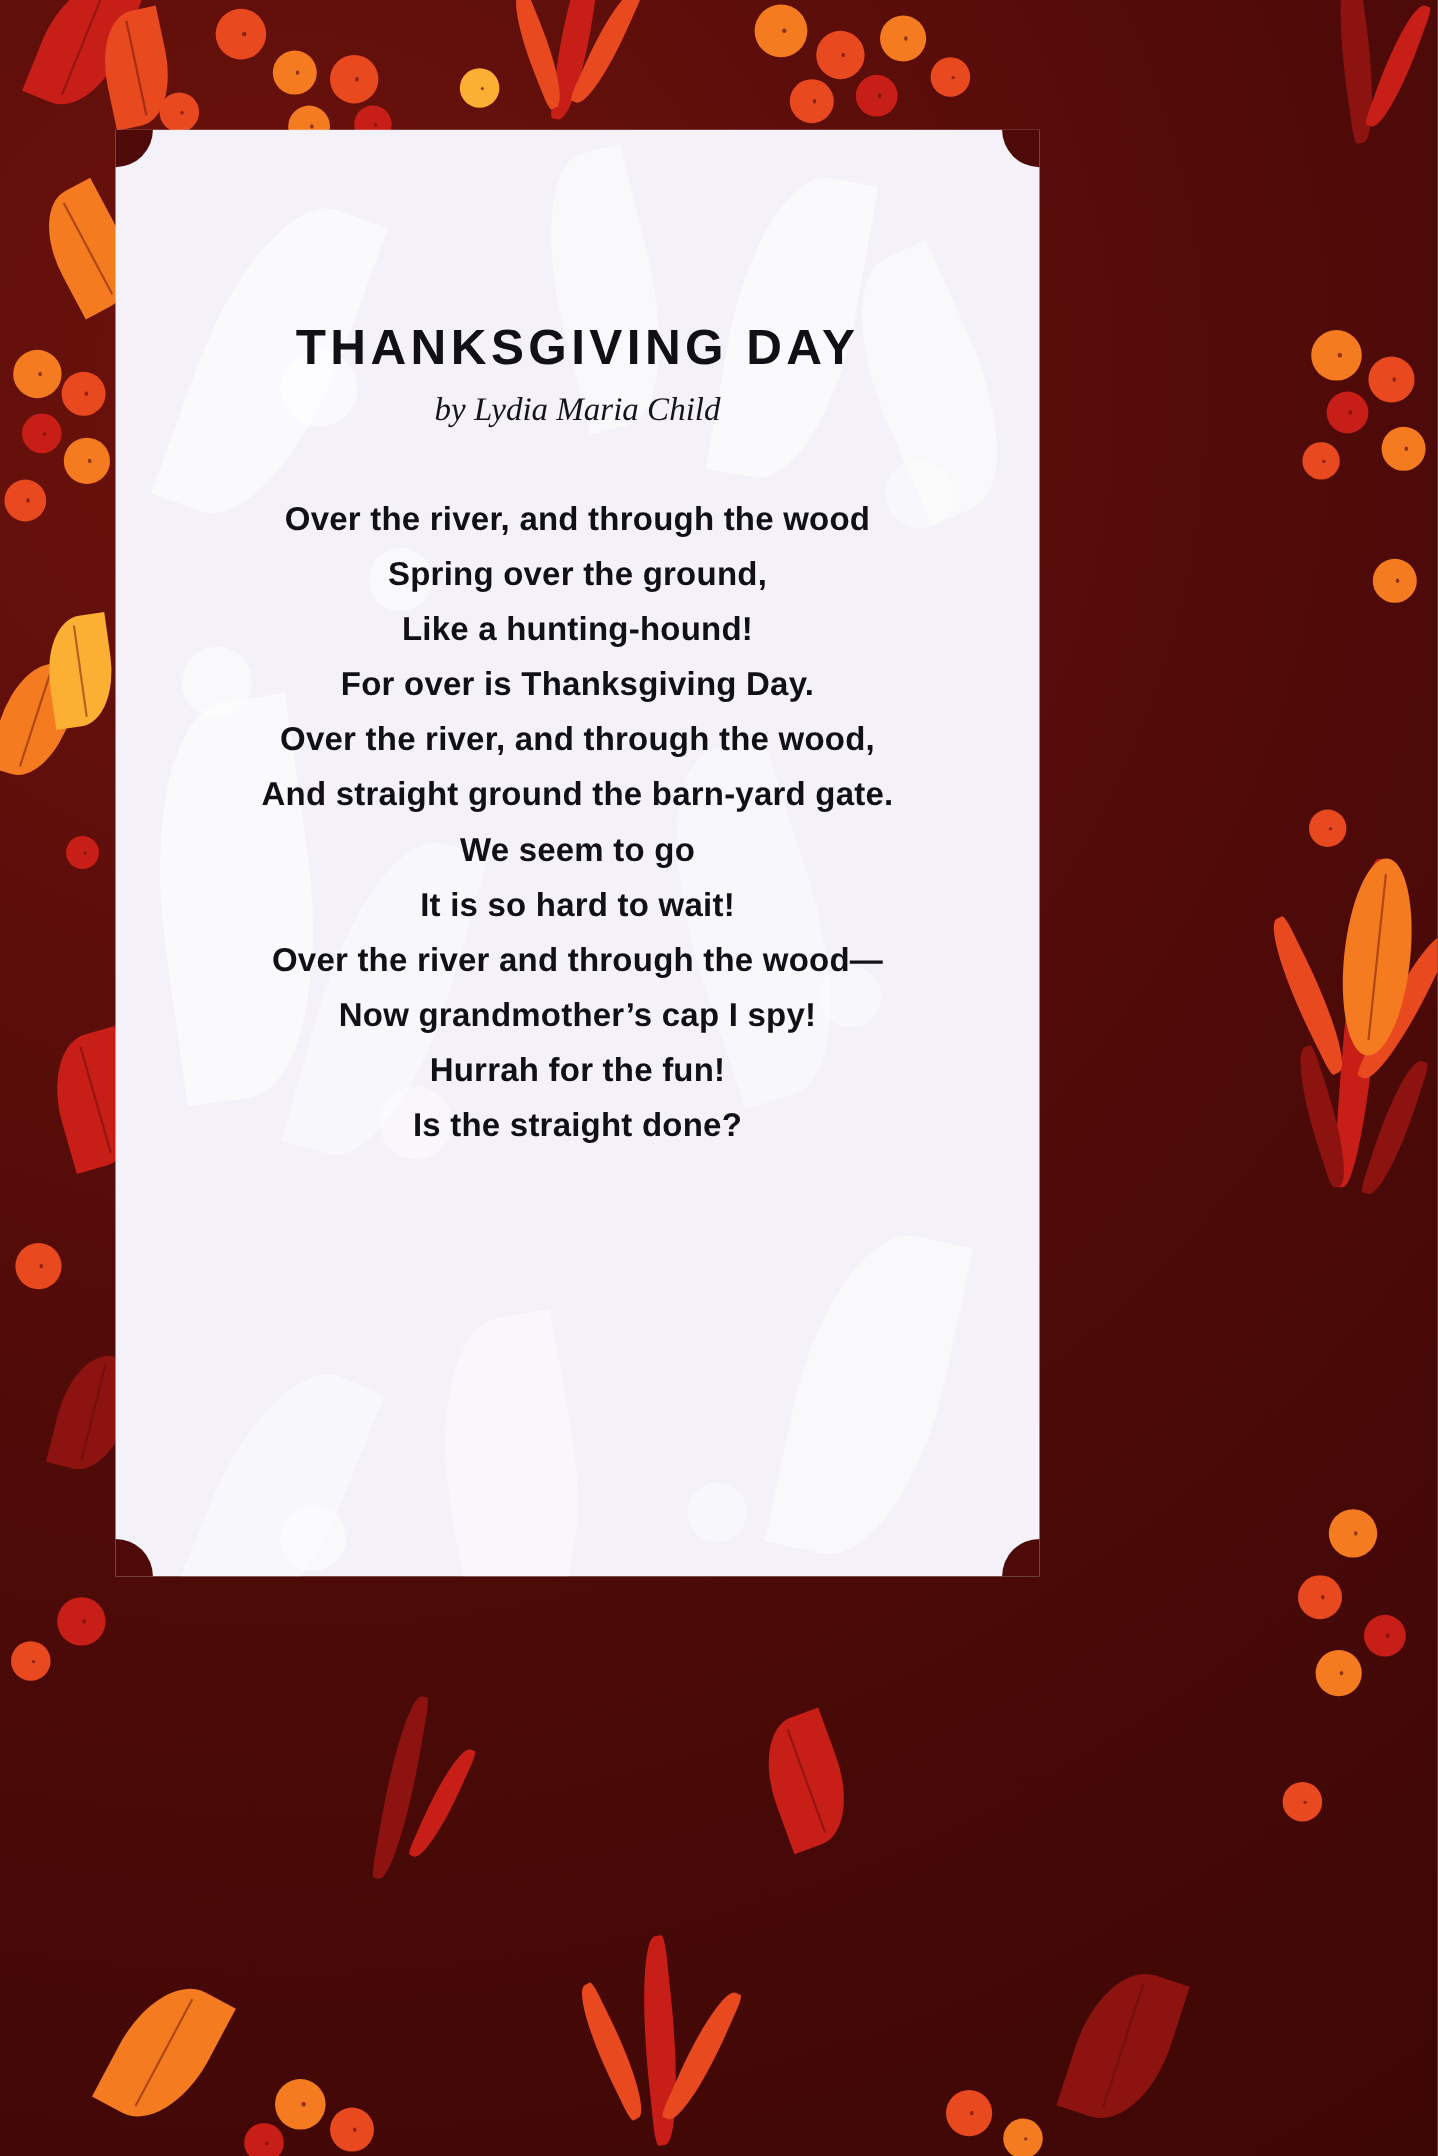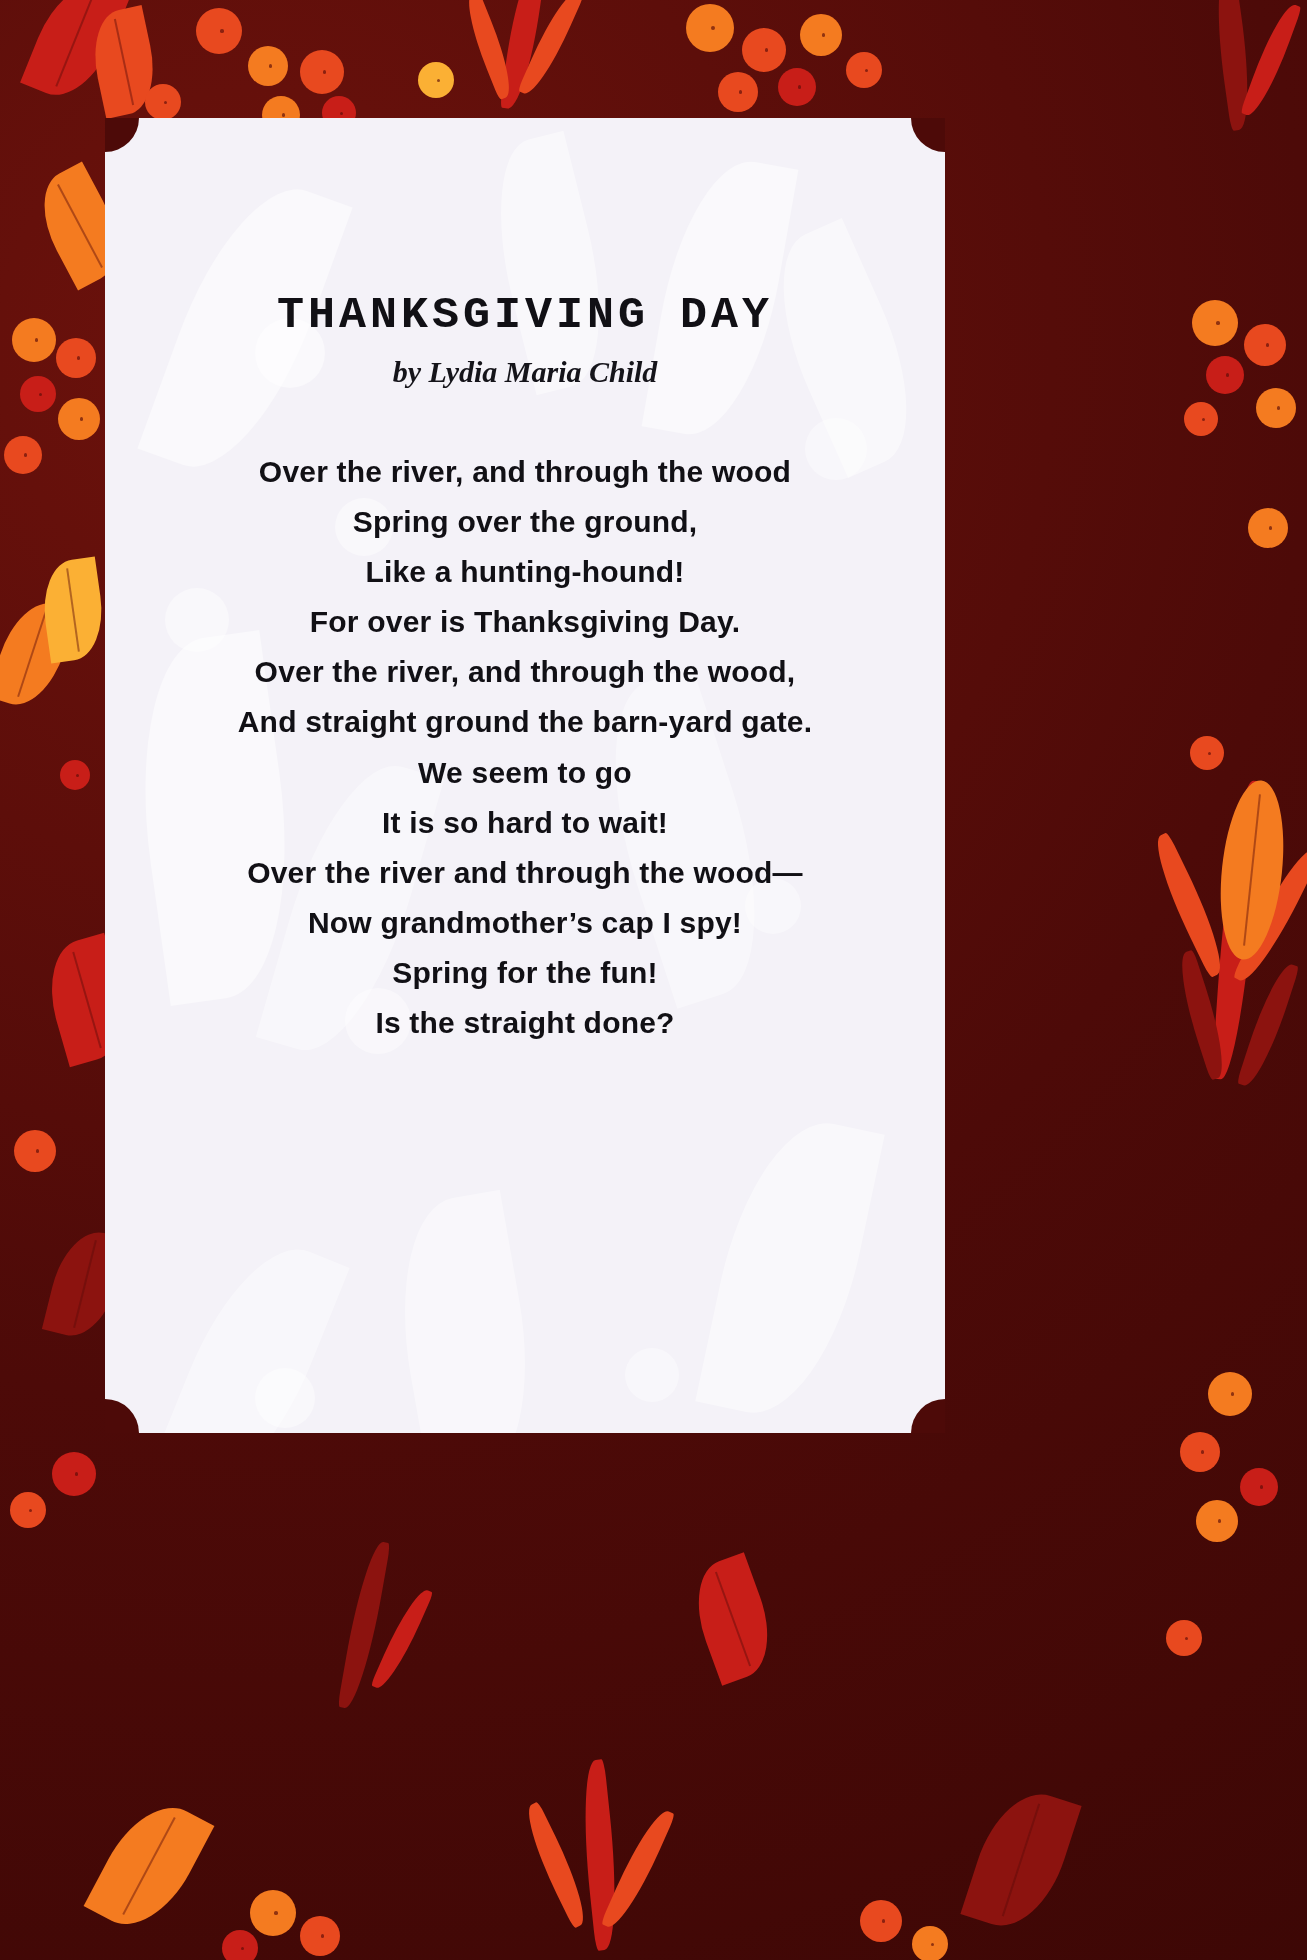--- a/index.html
+++ b/index.html
@@ -117,29 +117,28 @@
     text-align: center;
   }
 
   .poem-title {
     margin: 0;
     padding-top: 172px;
     font-size: 45px;
     font-weight: bold;
     letter-spacing: 4px;
     color: #111015;
-    font-family: Liberation Mono, monospace;
+    font-family: Liberation Sans, sans-serif;
   }
   .poem-author {
     margin: 14px 0 0 0;
     font-family: "Liberation Serif", serif;
     font-style: italic;
     font-size: 30px;
     color: #15141a;
-    font-weight: bold;
   }
   .poem-body {
     margin: 58px auto 0 auto;
     width: 700px;
     font-size: 30px;
     font-weight: bold;
     line-height: 1.67;
     color: #111015;
     letter-spacing: .2px;
   }
@@ -296,19 +295,19 @@
         <span class="poem-line">Over the river, and through the wood</span>
         <span class="poem-line">Spring over the ground,</span>
         <span class="poem-line">Like a hunting-hound!</span>
         <span class="poem-line">For over is Thanksgiving Day.</span>
         <span class="poem-line">Over the river, and through the wood,</span>
         <span class="poem-line">And straight ground the barn-yard gate.</span>
         <span class="poem-line">We seem to go</span>
         <span class="poem-line">It is so hard to wait!</span>
         <span class="poem-line">Over the river and through the wood—</span>
         <span class="poem-line">Now grandmother’s cap I spy!</span>
-        <span class="poem-line">Spring for the fun!</span>
+        <span class="poem-line">Hurrah for the fun!</span>
         <span class="poem-line">Is the straight done?</span>
       </div>
     </div>
   </div>
 
 </div>
 
 </body></html>

